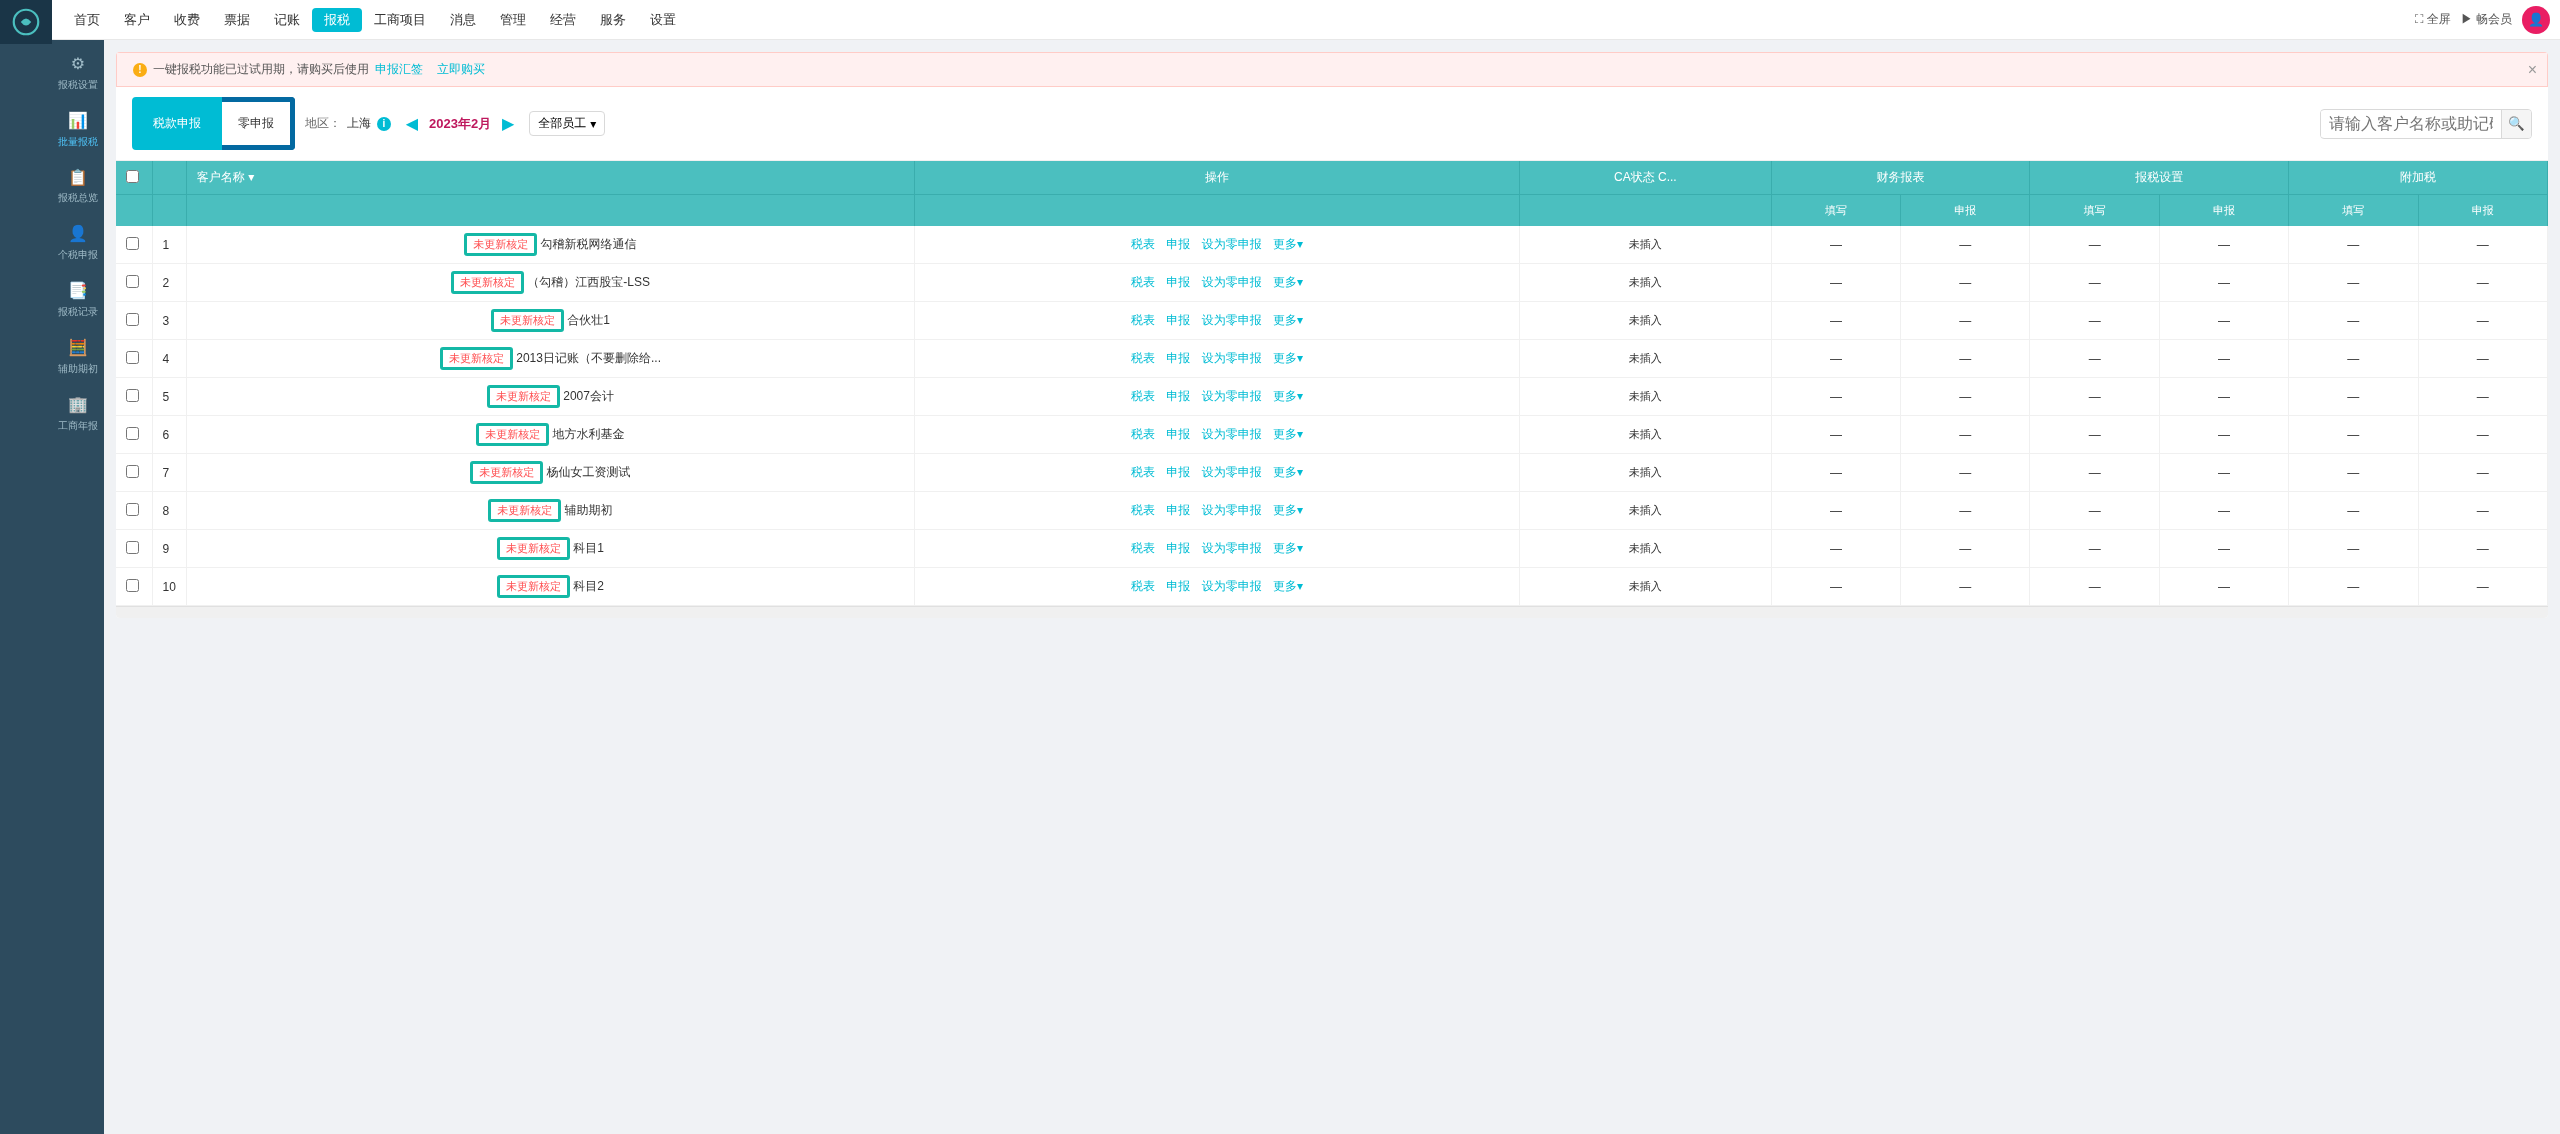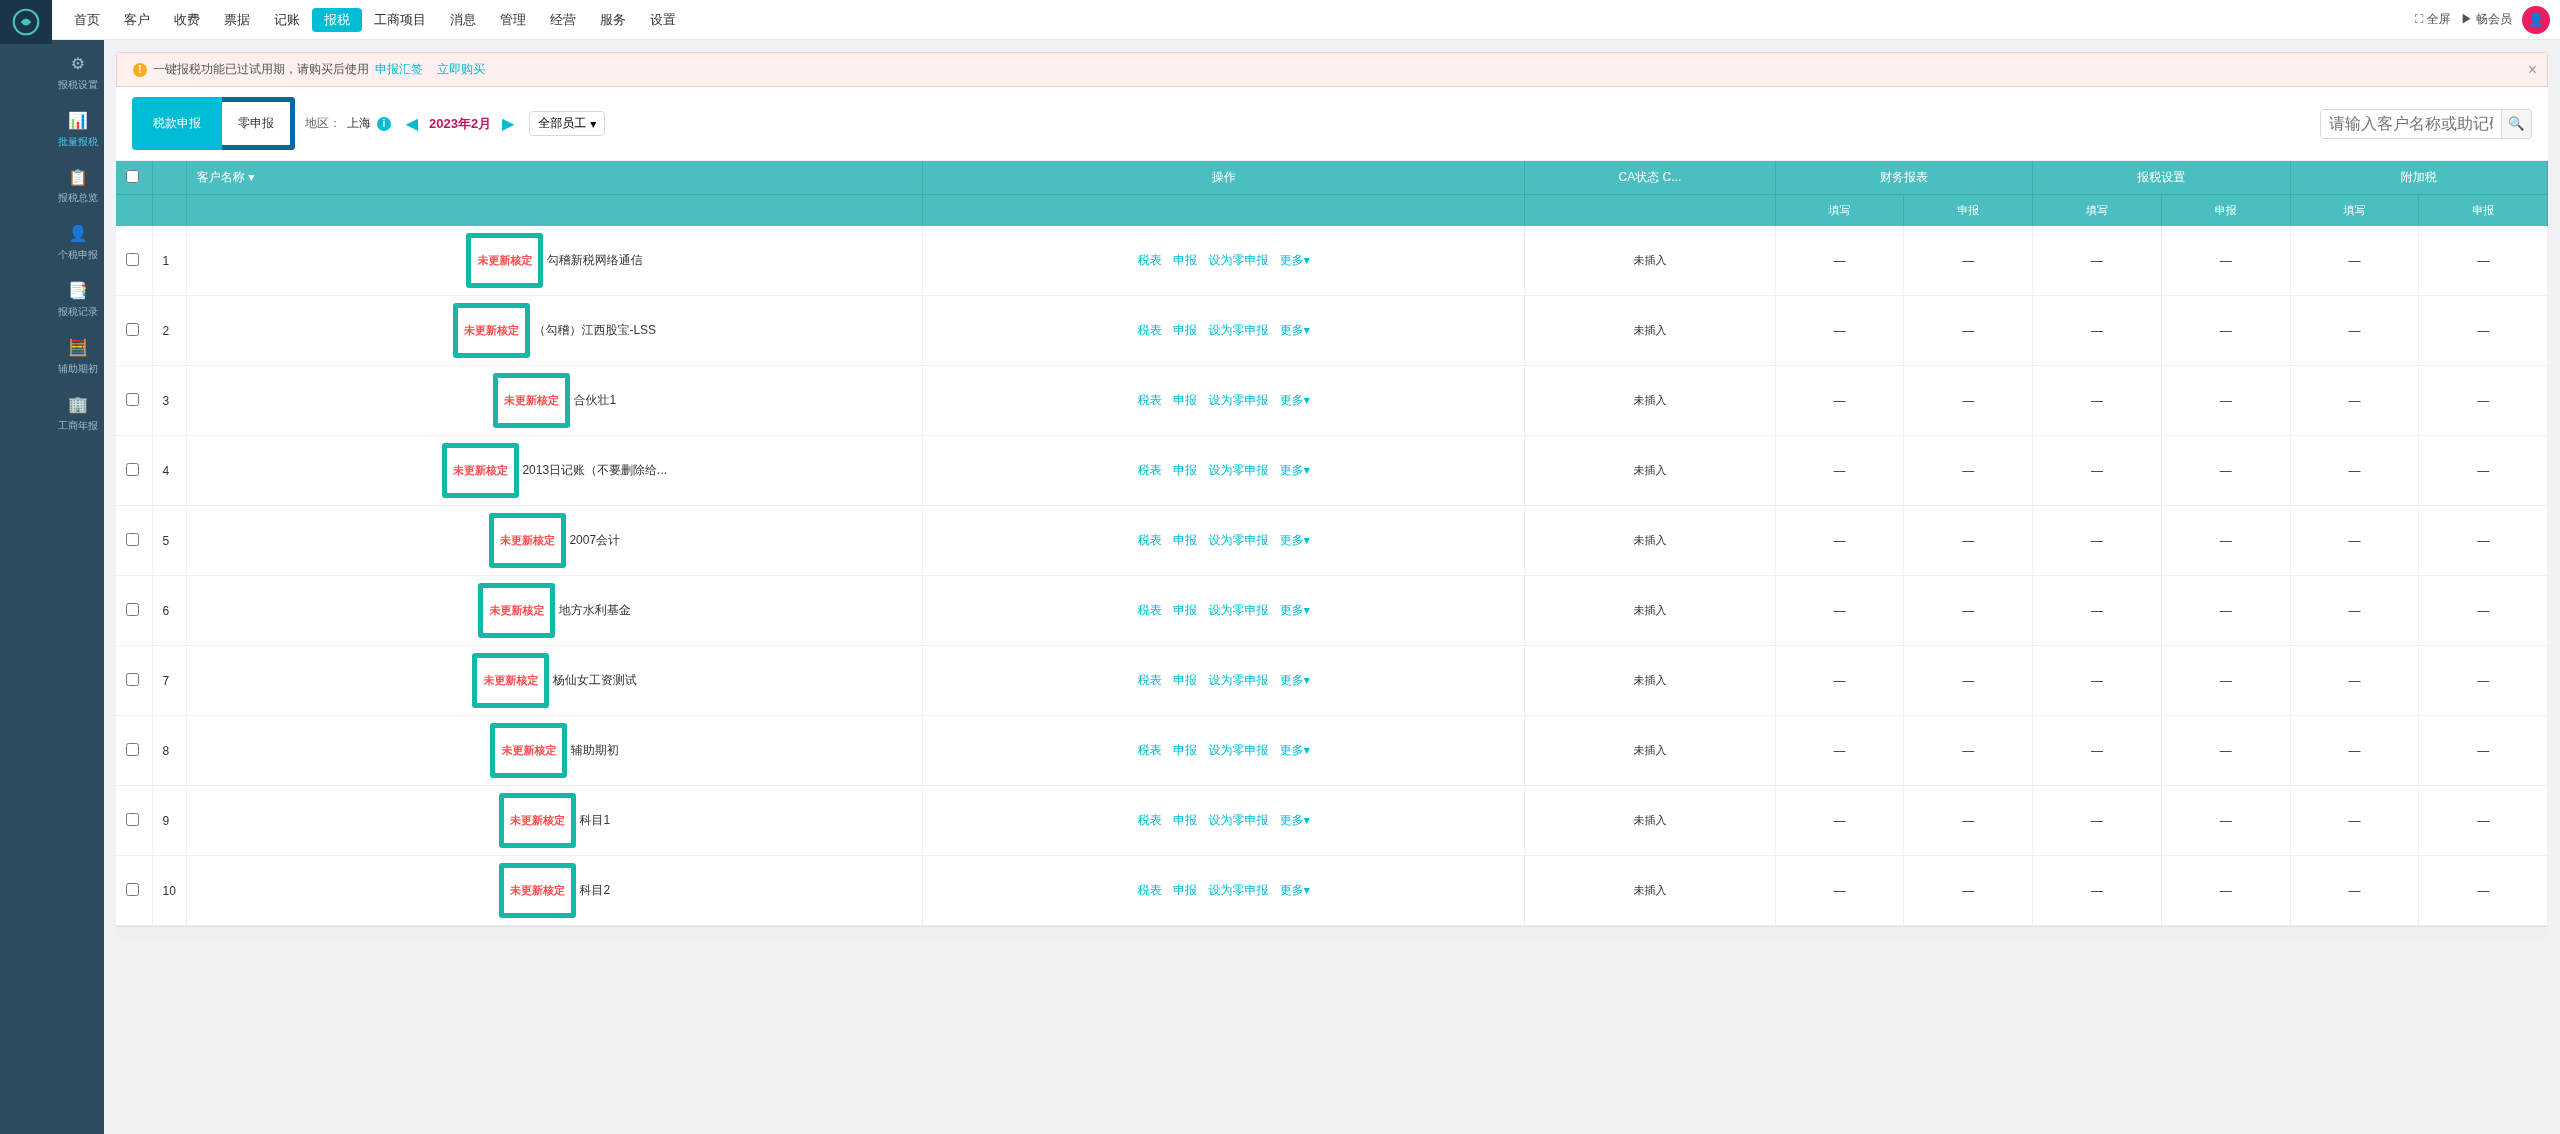--- a/index.html
+++ b/index.html
@@ -303,26 +303,25 @@
       color: #333;
       white-space: nowrap;
     }
     .data-table tbody td:first-child { text-align: left; }
     .data-table tbody td:nth-child(2) { text-align: left; }
 
     .checkbox-col { width: 36px; }
 
     .status-tag {
       display: inline-block;
-      padding: 15px 6px;
-      border: 5px solid #14b8a6;
+      padding: 1px 6px;
+      border: 3px solid #14b8a6;
       color: #ff4d4f;
       border-radius: 3px;
       font-size: 11px;
-      font-weight: bold;
     }
 
     .op-link {
       color: #00bcd4;
       cursor: pointer;
       margin: 0 4px;
     }
 
     .dash { color: #999; }
 

